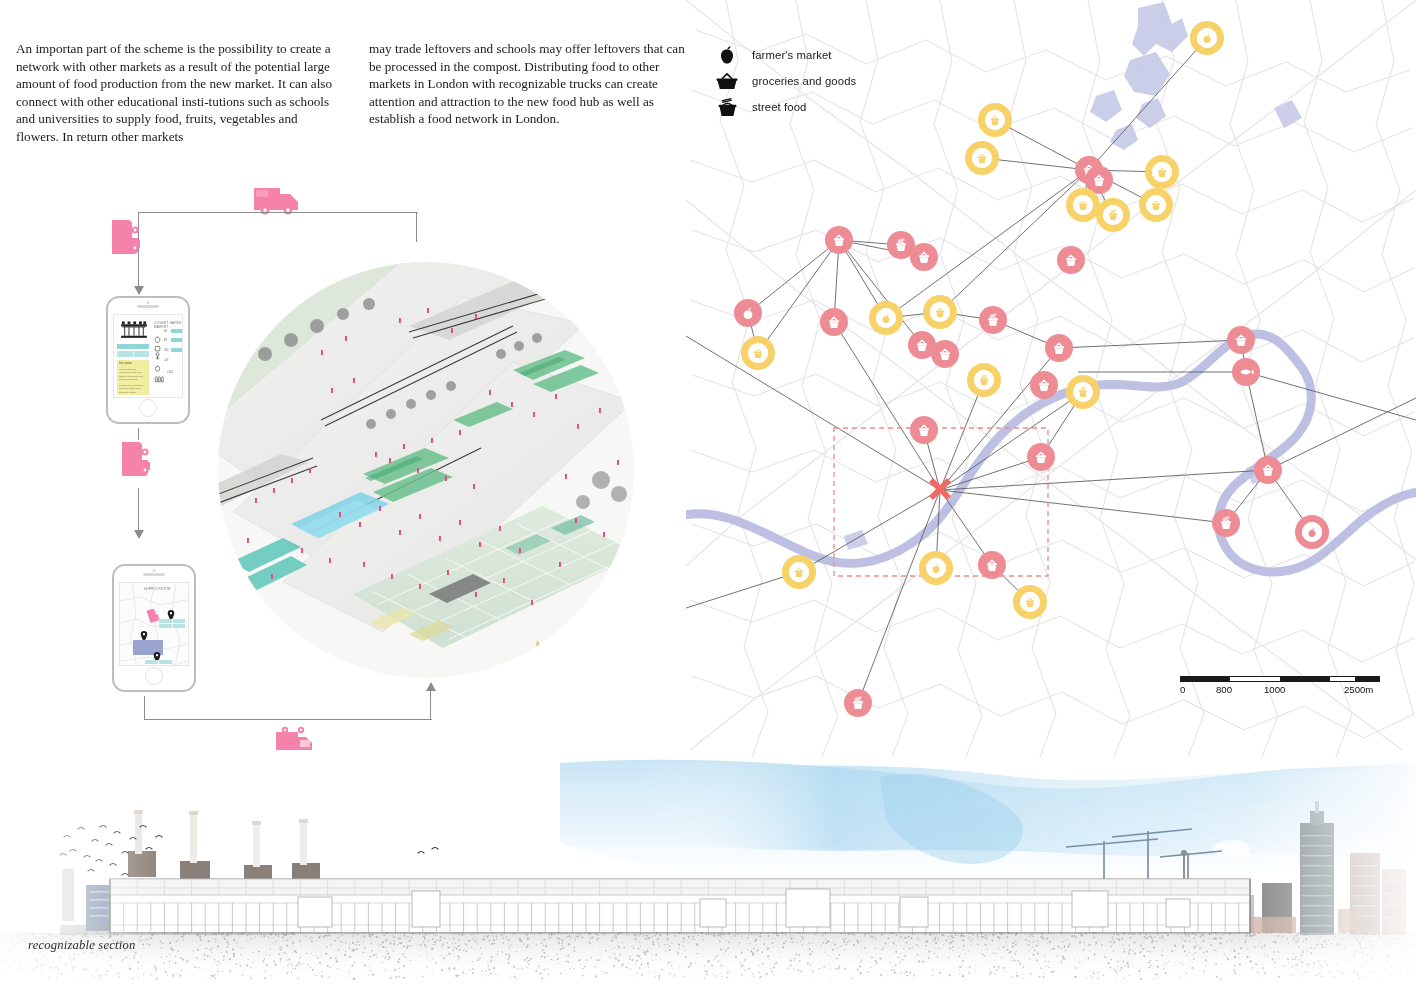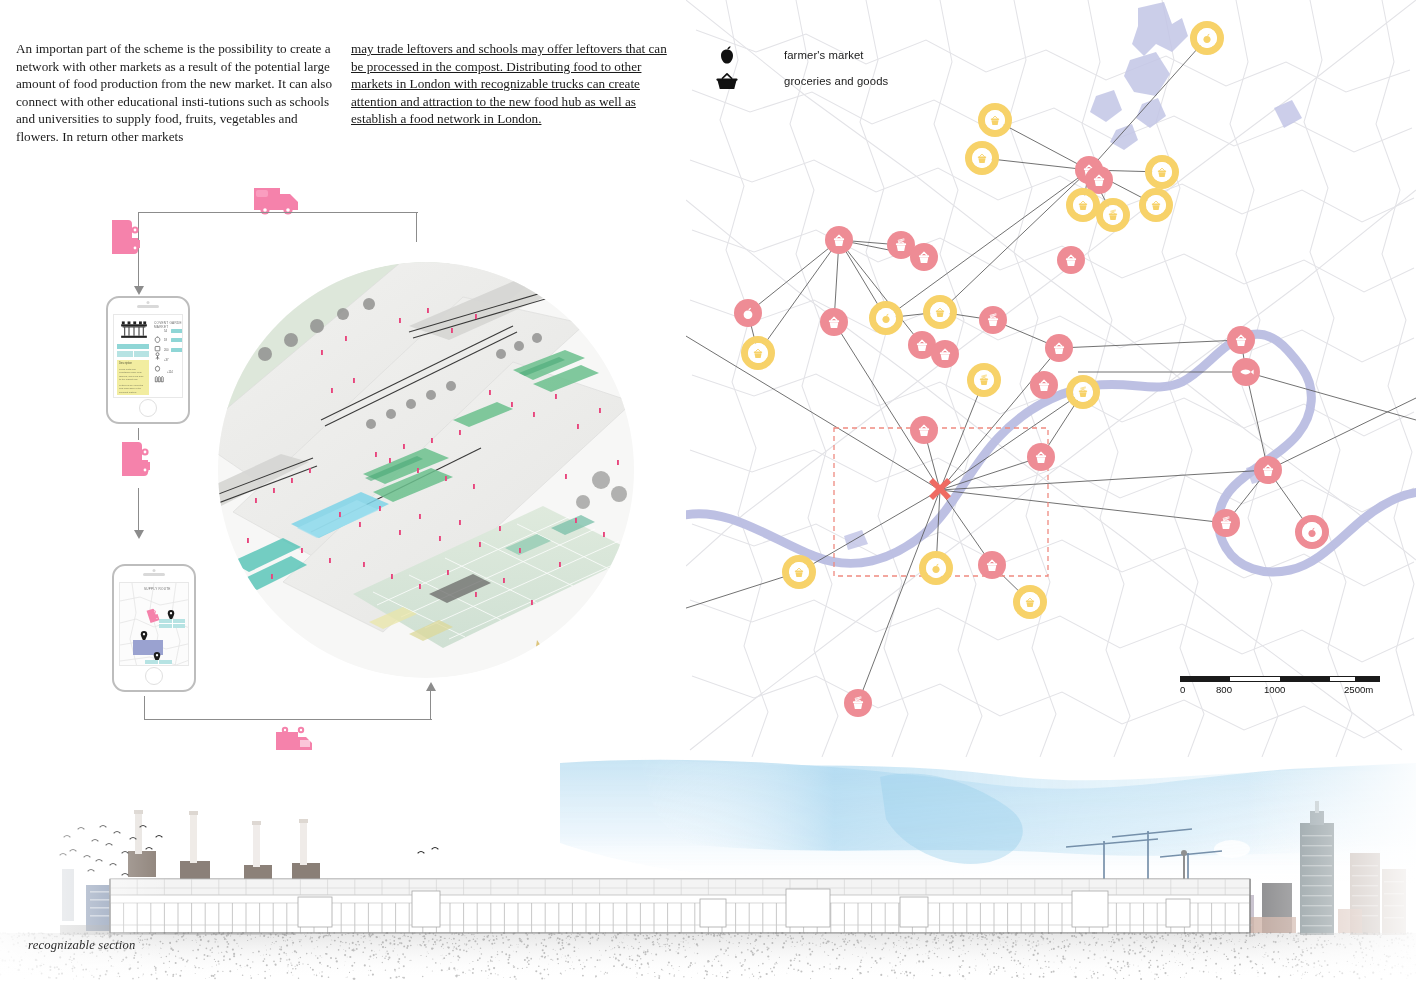--- a/index.html
+++ b/index.html
@@ -9,21 +9,21 @@
   
   #board{position:absolute;inset:0;background:#fff;}
 
   #section-title{position:absolute;left:16px;top:6px;width:420px;
       font-family:"Liberation Serif", serif;font-style:italic;font-weight:bold;
       font-size:17.5px;color:#111;letter-spacing:.2px;}
 
   .body-col{position:absolute;font-family:"Liberation Serif", serif;
       font-size:13.2px;line-height:17.6px;color:#1a1a1a;text-align:left;}
   #col-left{left:16px;top:40px;width:326px;}
-  #col-right{left:351px;top:40px;width:322px;text-decoration:underline;}
+  #col-right{left:369px;top:40px;width:322px;}
 
   
   #flow{position:absolute;left:96px;top:170px;width:360px;height:580px;}
   .flow-line{position:absolute;background:#8c8c8c;}
   .arrowhead{position:absolute;width:0;height:0;}
   .arrow-down{border-left:5px solid transparent;border-right:5px solid transparent;
       border-top:9px solid #8c8c8c;}
   .arrow-up{border-left:5px solid transparent;border-right:5px solid transparent;
       border-bottom:9px solid #8c8c8c;}
 
@@ -58,21 +58,21 @@
   #render-circle{position:absolute;left:213px;top:262px;width:426px;height:416px;
       border-radius:50%;overflow:hidden;}
 
   
   #map{position:absolute;left:686px;top:0;width:730px;height:757px;
       background:#fff;overflow:hidden;}
   #map svg{display:block;}
 
   
   #legend{position:absolute;left:712px;top:42px;width:240px;}
-  .legend-row{display:flex;align-items:center;height:26px;margin-bottom:0px;gap:32px;}
+  .legend-row{display:flex;align-items:center;height:26px;margin-bottom:0px;}
   .legend-ico{width:30px;height:26px;display:flex;align-items:center;
       justify-content:center;flex:0 0 30px;}
   .legend-label{font-size:11.3px;color:#1a1a1a;margin-left:10px;
       font-family:"Liberation Sans", sans-serif;letter-spacing:.1px;}
   .dot-pink{width:17px;height:17px;border-radius:50%;background:#ee8c95;}
   .dot-yellow{width:17px;height:17px;border-radius:50%;background:#f7d269;}
 
   
   #scalebar{position:absolute;left:1180px;top:676px;width:205px;}
   #scalebar .bar{display:flex;height:6px;width:200px;}
@@ -932,20 +932,32 @@
       <span class="legend-ico">
         <svg width="22" height="19" viewBox="0 0 24 20">
           <path d="M6.5 7 L12 1.6 L17.5 7" fill="none" stroke="#111" stroke-width="1.9" stroke-linejoin="round"></path>
           <path d="M1.5 8 h21 l-2.6 10.2 H4.1 Z" fill="#111"></path>
           <rect x="0.5" y="6.6" width="23" height="2.6" rx="1.3" fill="#111"></rect>
         </svg>
       </span>
       <span class="legend-label">groceries and goods</span>
     </div>
 
+    <div class="legend-row">
+      <span class="legend-ico">
+        <svg width="21" height="21" viewBox="0 0 22 22">
+          <path d="M5 4 L15 1.6" stroke="#111" stroke-width="1.4"></path>
+          <path d="M5.5 5.6 L15.5 3.2" stroke="#111" stroke-width="1.4"></path>
+          <path d="M6 9 q5-5 10 0" fill="none" stroke="#111" stroke-width="1.5"></path>
+          <path d="M2.5 9.4 h17 l-2.3 10.6 H4.8 Z" fill="#111"></path>
+          <rect x="1.6" y="8.2" width="18.8" height="2.4" rx="1.2" fill="#111"></rect>
+        </svg>
+      </span>
+      <span class="legend-label">street food</span>
+    </div>
 
 
   </div>
 
   <div id="scalebar">
     <div class="bar">
       <div class="seg blk" style="width:50px;"></div>
       <div class="seg wht" style="width:50px;"></div>
       <div class="seg blk" style="width:50px;"></div>
       <div class="seg wht" style="width:25px;"></div>

